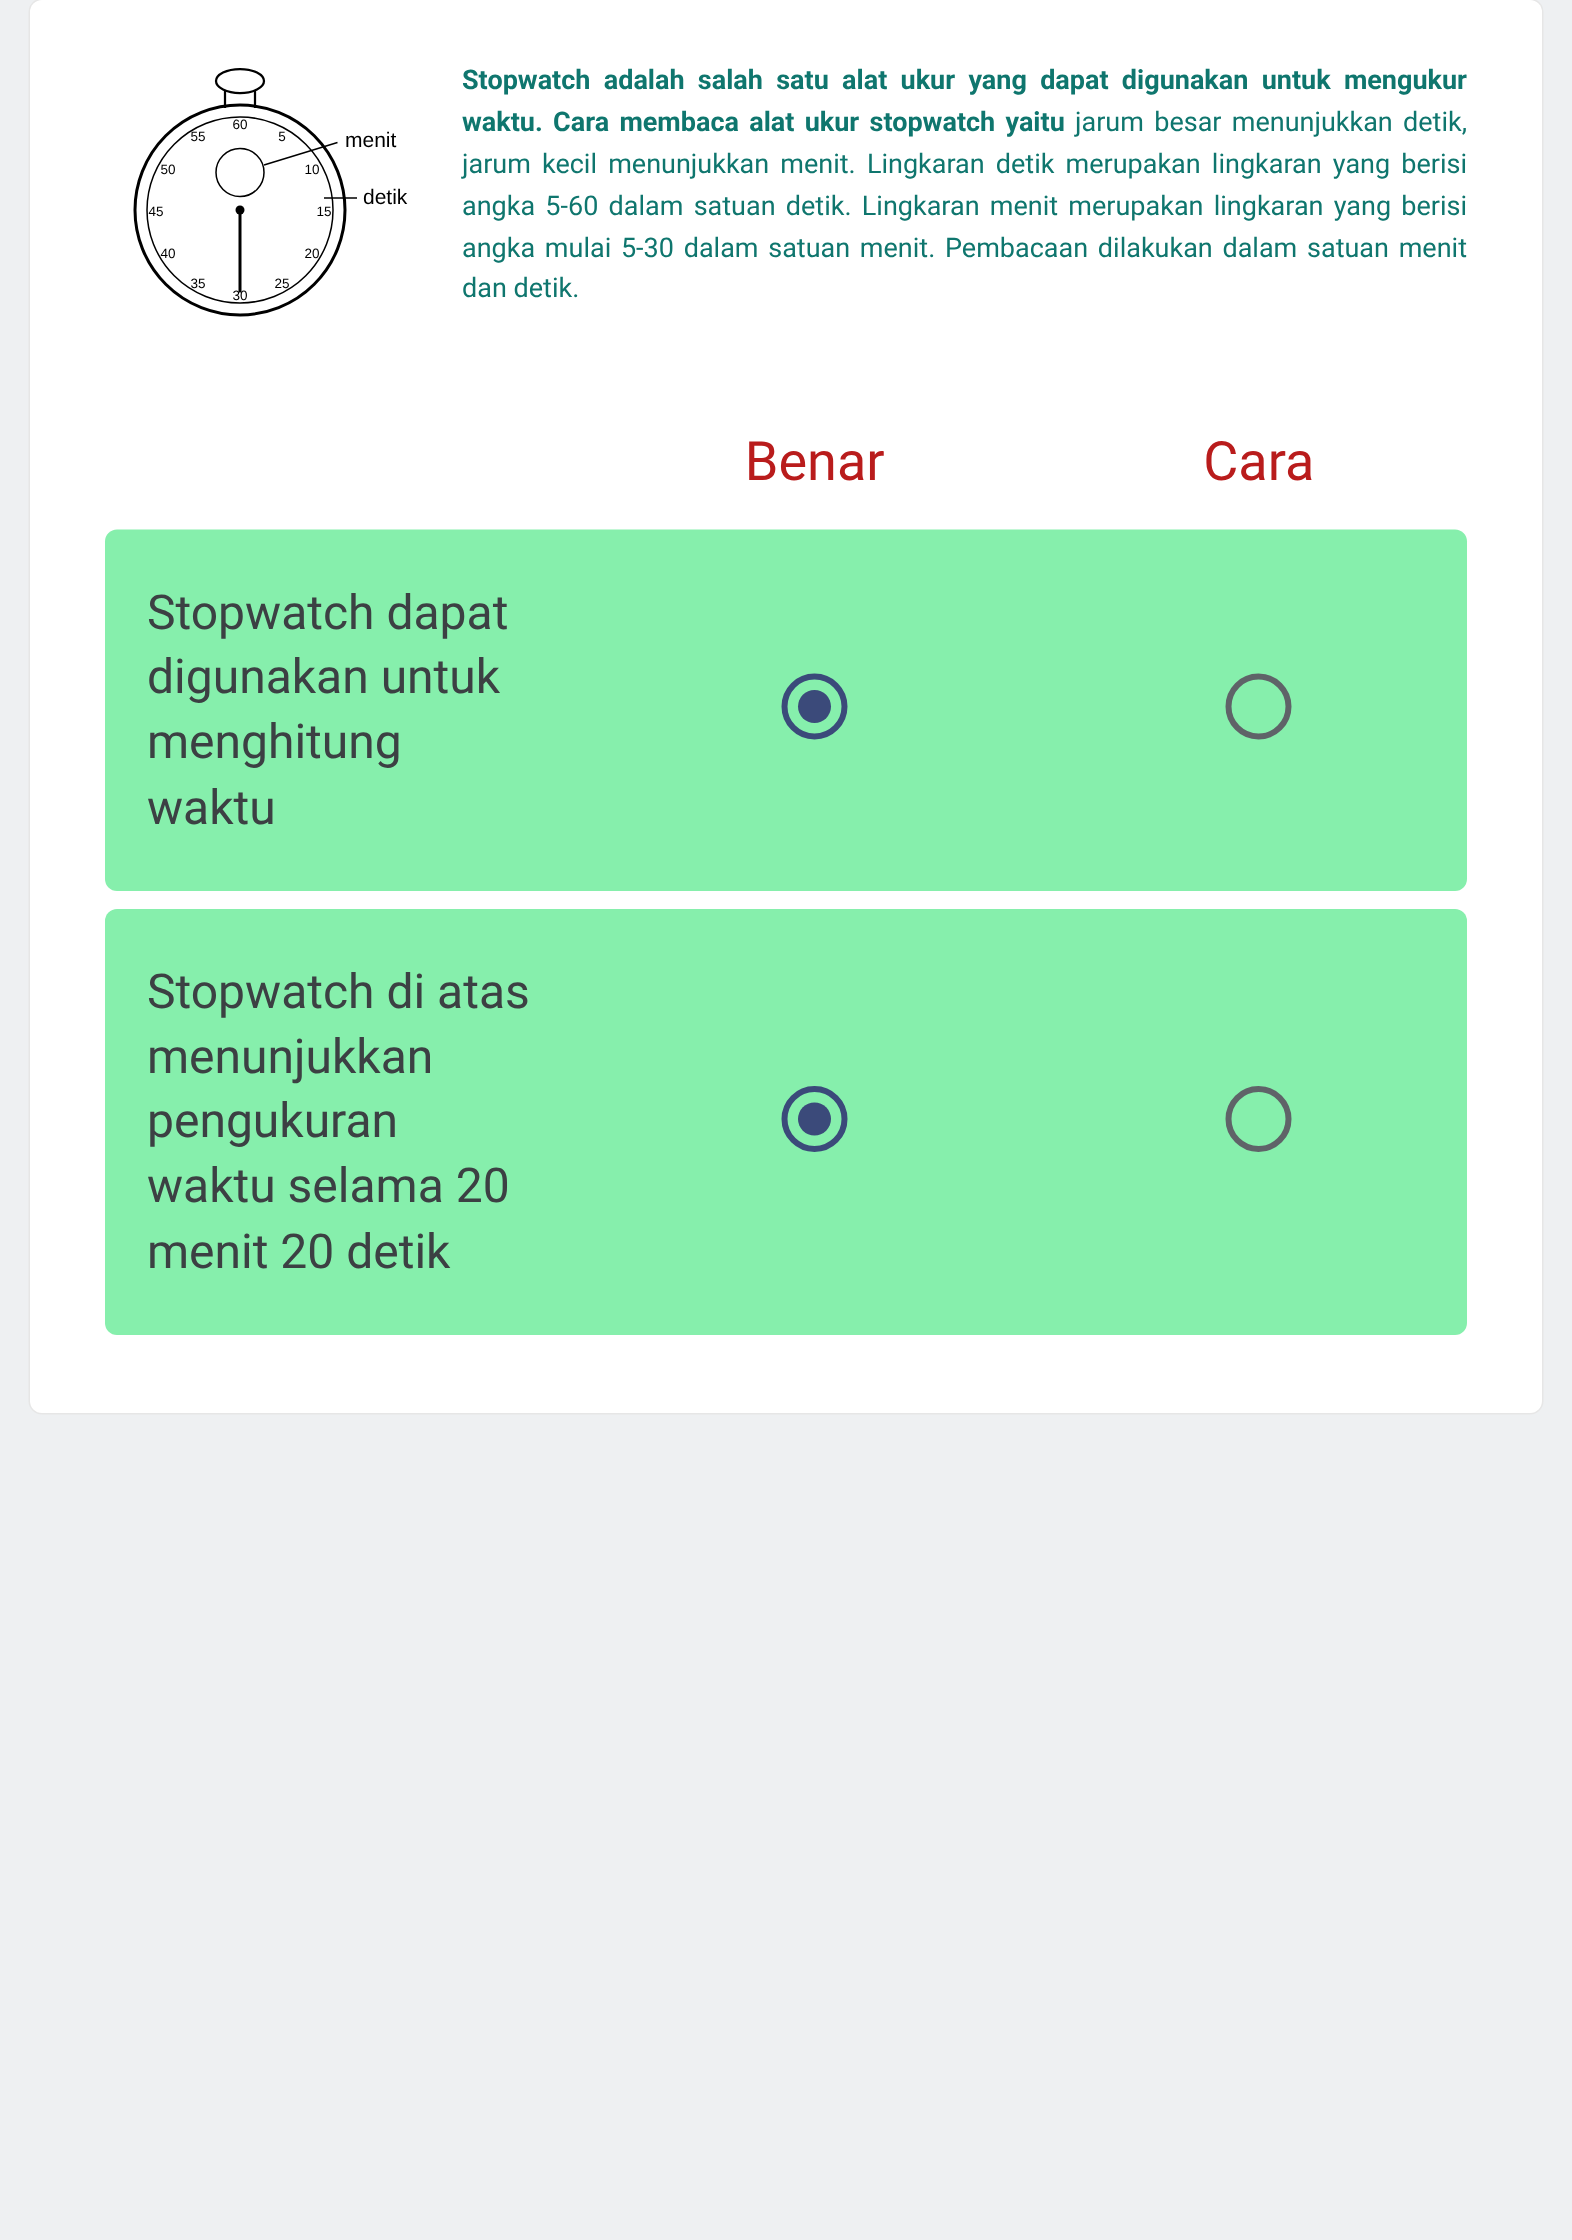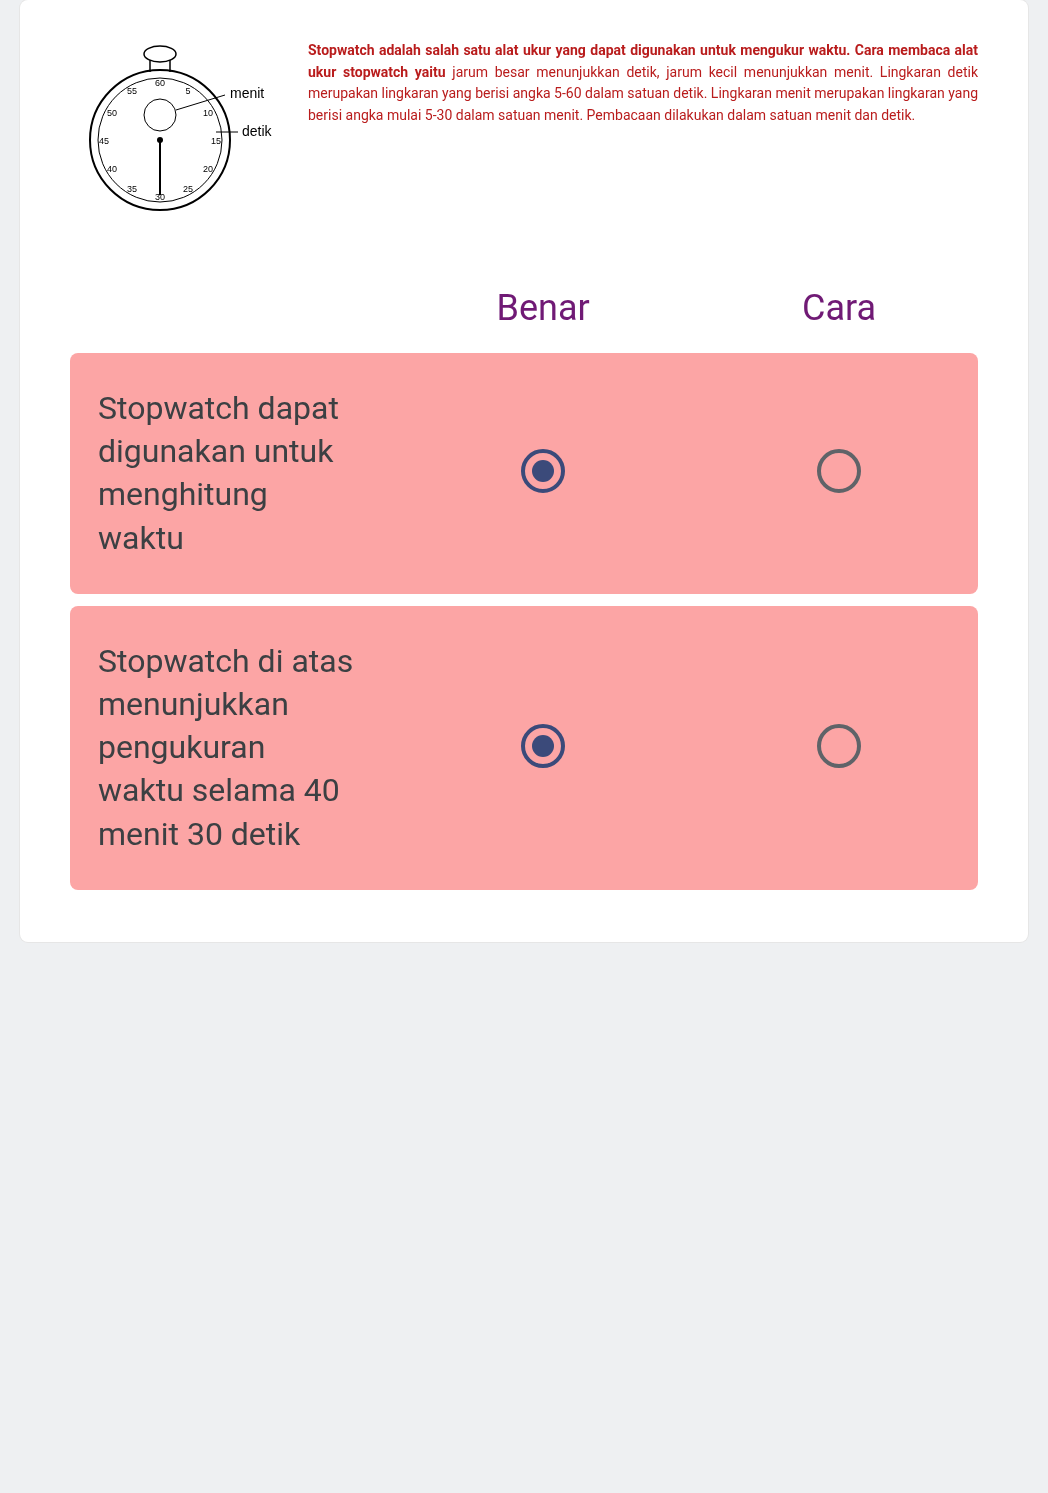--- a/index.html
+++ b/index.html
@@ -1,28 +1,28 @@
 <!DOCTYPE html>
 <html><head>
 <meta charset="utf-8">
 <style>
   html,body{margin:0;padding:0;background:#eef0f2;font-family:Roboto,Arial,sans-serif;color:#202124}
   .page{width:1008px;margin:0 auto;background:#eef0f2;padding:0 20px 40px}
   .card{background:#fff;border-radius:8px;padding:40px 50px;box-shadow:0 0 0 1px #e6e6e6}
   .intro{display:flex;gap:28px;align-items:flex-start}
-  .intro-text{flex:1;font-size:14px;line-height:1.55;text-align:justify;color:#b91c1c}
+  .intro-text{flex:1;font-size:18px;line-height:1.55;text-align:justify;color:#0f766e}
   .intro-text b{font-weight:700}
   .diagram{width:210px;height:180px;position:relative}
   .diagram svg{position:absolute;top:0;left:0}
   .tick-label{font-family:Arial,sans-serif;font-size:9px;fill:#000}
   .annot{font-family:Arial,sans-serif;font-size:14px;fill:#000}
   table.matrix{width:100%;border-collapse:separate;border-spacing:0 12px;margin-top:55px}
-  table.matrix th{font-size:36px;font-weight:400;color:#701a75;padding:0 10px 12px}
+  table.matrix th{font-size:36px;font-weight:400;color:#b91c1c;padding:0 10px 12px}
   table.matrix th.stub{width:260px}
-  table.matrix td{background:#fca5a5;border-radius:8px;padding:34px 28px;vertical-align:middle}
+  table.matrix td{background:#86efac;border-radius:8px;padding:34px 28px;vertical-align:middle}
   table.matrix td:first-child{font-size:32px;line-height:1.35;color:#3c4043;width:260px;border-top-right-radius:0;border-bottom-right-radius:0}
   table.matrix td.opt{text-align:center;border-radius:0}
   table.matrix tr td:last-child{border-top-right-radius:8px;border-bottom-right-radius:8px}
   .radio{display:inline-block;width:44px;height:44px;border-radius:50%;box-sizing:border-box;position:relative}
   .radio.sel{border:4px solid #3b4a7a}
   .radio.sel::after{content:"";position:absolute;top:50%;left:50%;width:22px;height:22px;margin:-11px 0 0 -11px;border-radius:50%;background:#3b4a7a}
   .radio.unsel{border:4px solid #5f6368}
 </style>
 </head>
 <body>
@@ -78,21 +78,21 @@
           <th>Cara</th>
         </tr>
       </thead>
       <tbody>
         <tr>
           <td>Stopwatch dapat digunakan untuk menghitung waktu</td>
           <td class="opt"><span class="radio sel"></span></td>
           <td class="opt"><span class="radio unsel"></span></td>
         </tr>
         <tr>
-          <td>Stopwatch di atas menunjukkan pengukuran waktu selama 40 menit 30 detik</td>
+          <td>Stopwatch di atas menunjukkan pengukuran waktu selama 20 menit 20 detik</td>
           <td class="opt"><span class="radio sel"></span></td>
           <td class="opt"><span class="radio unsel"></span></td>
         </tr>
       </tbody>
     </table>
 
   </div>
 </div>
 
 </body></html>

